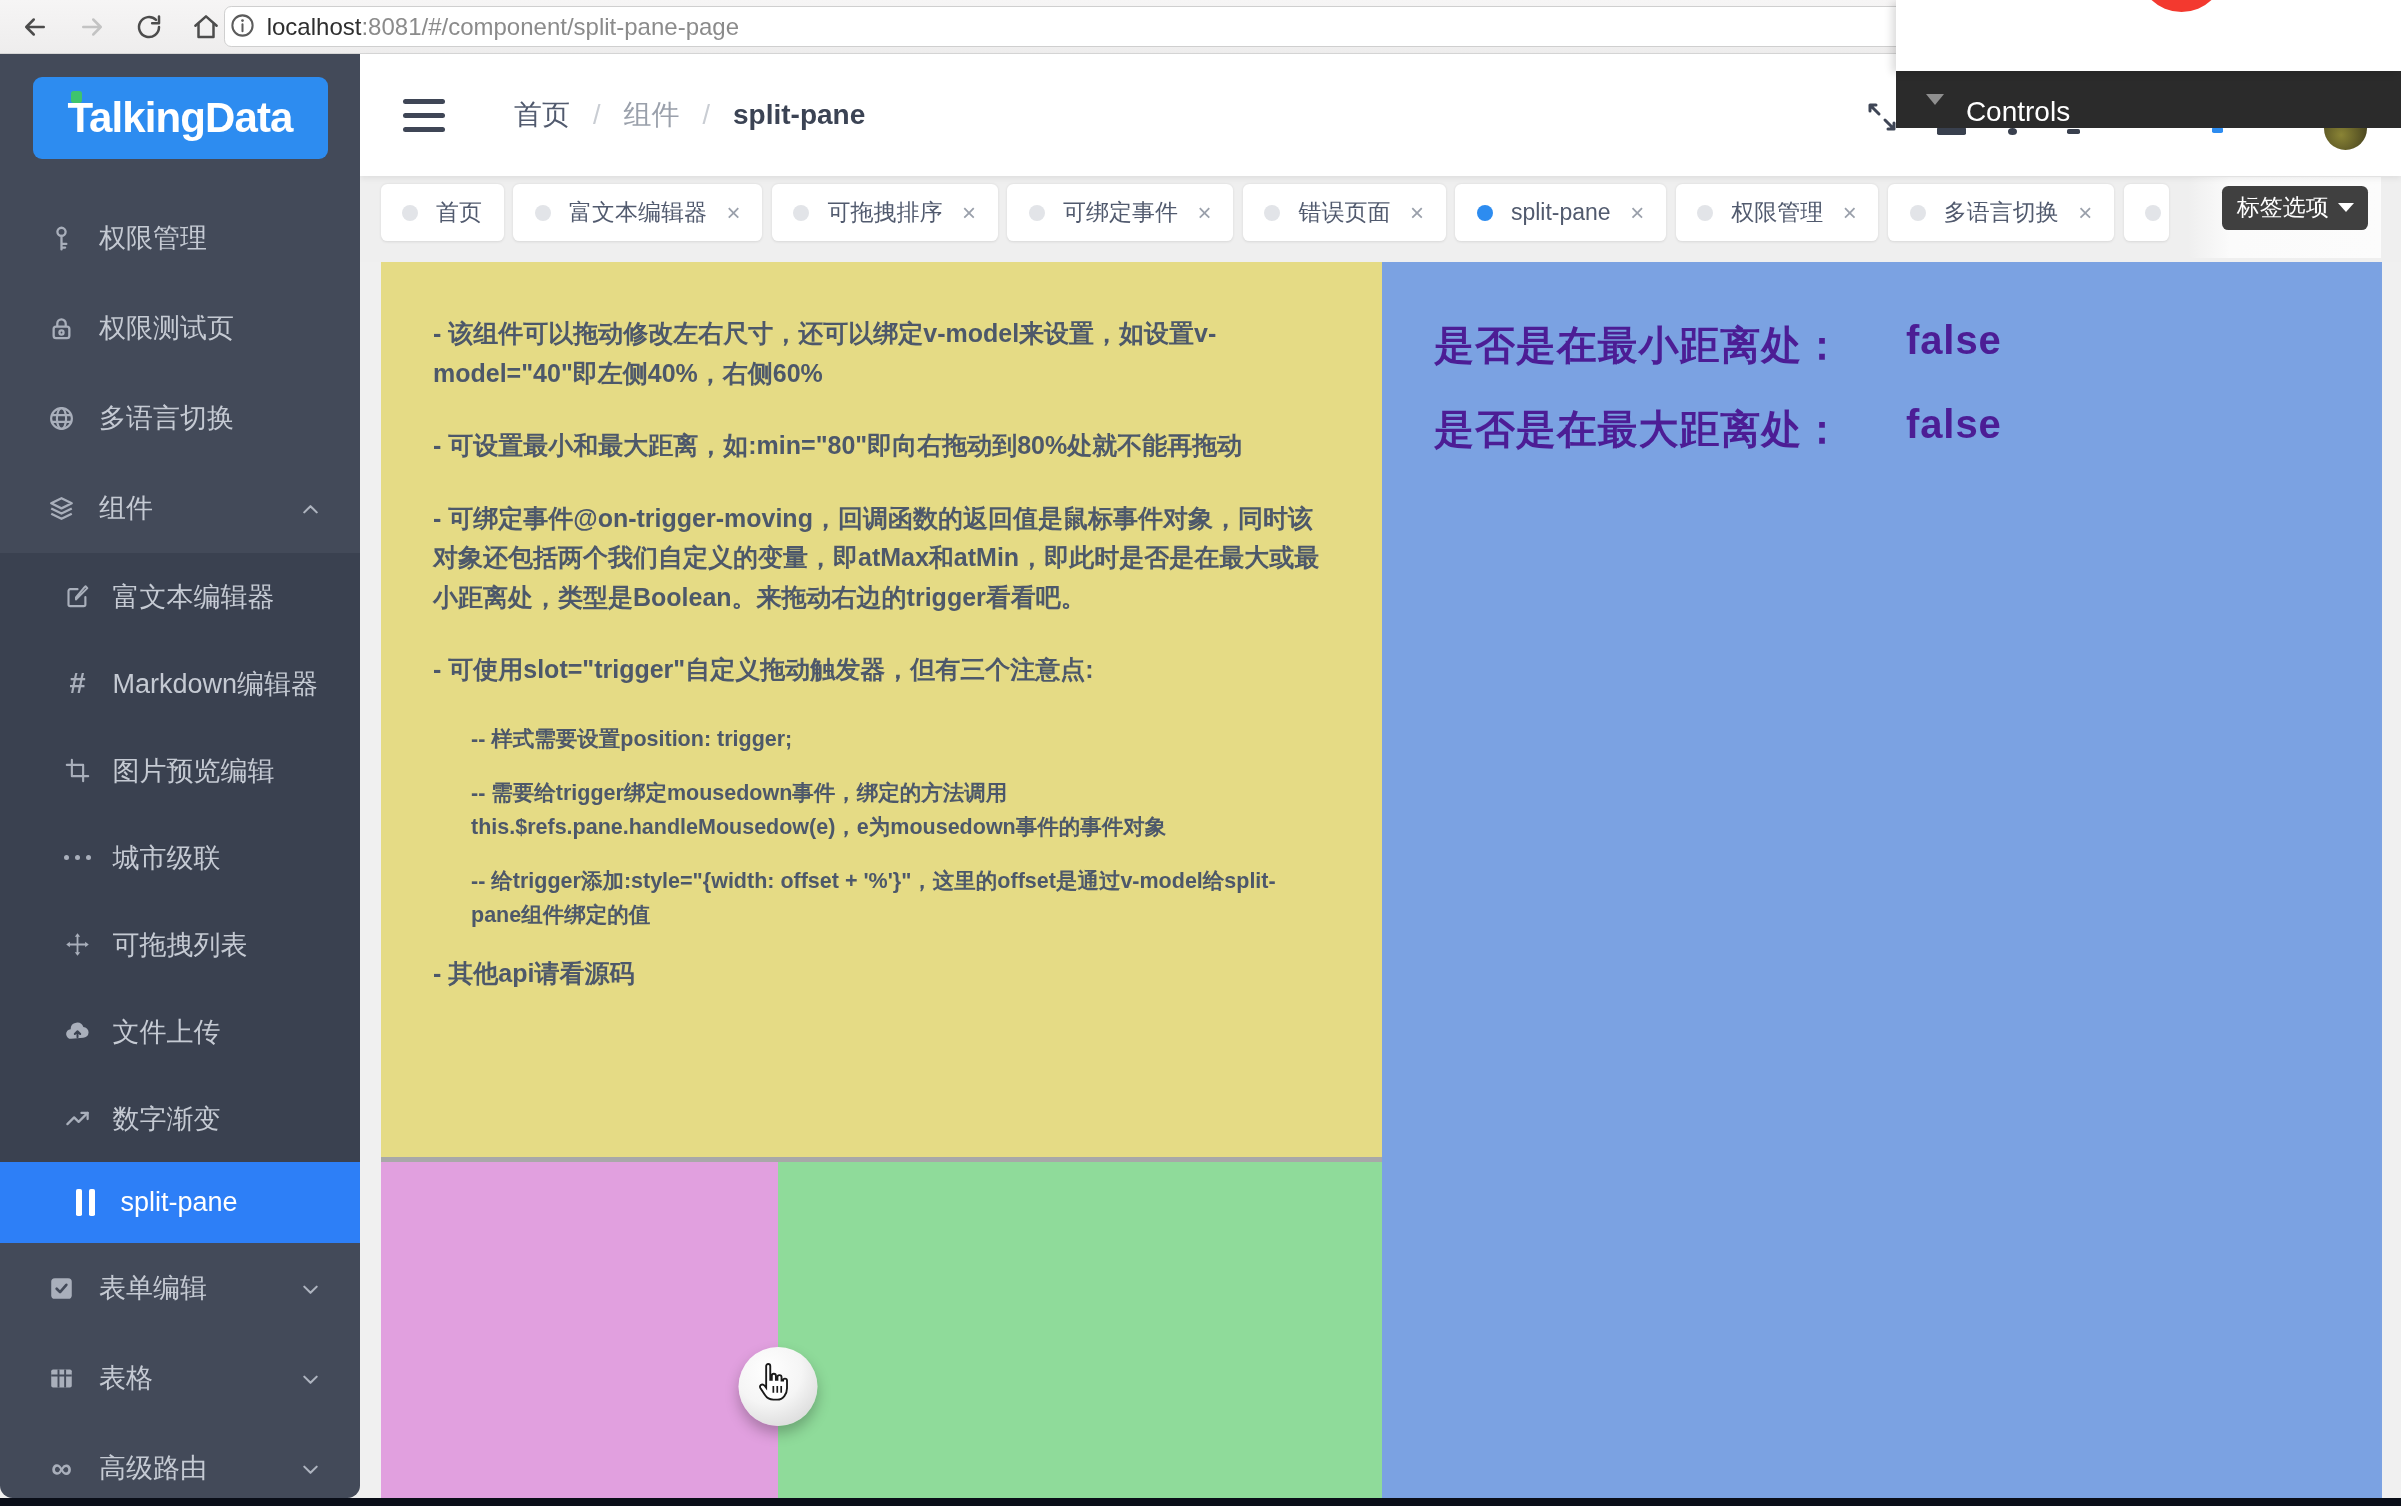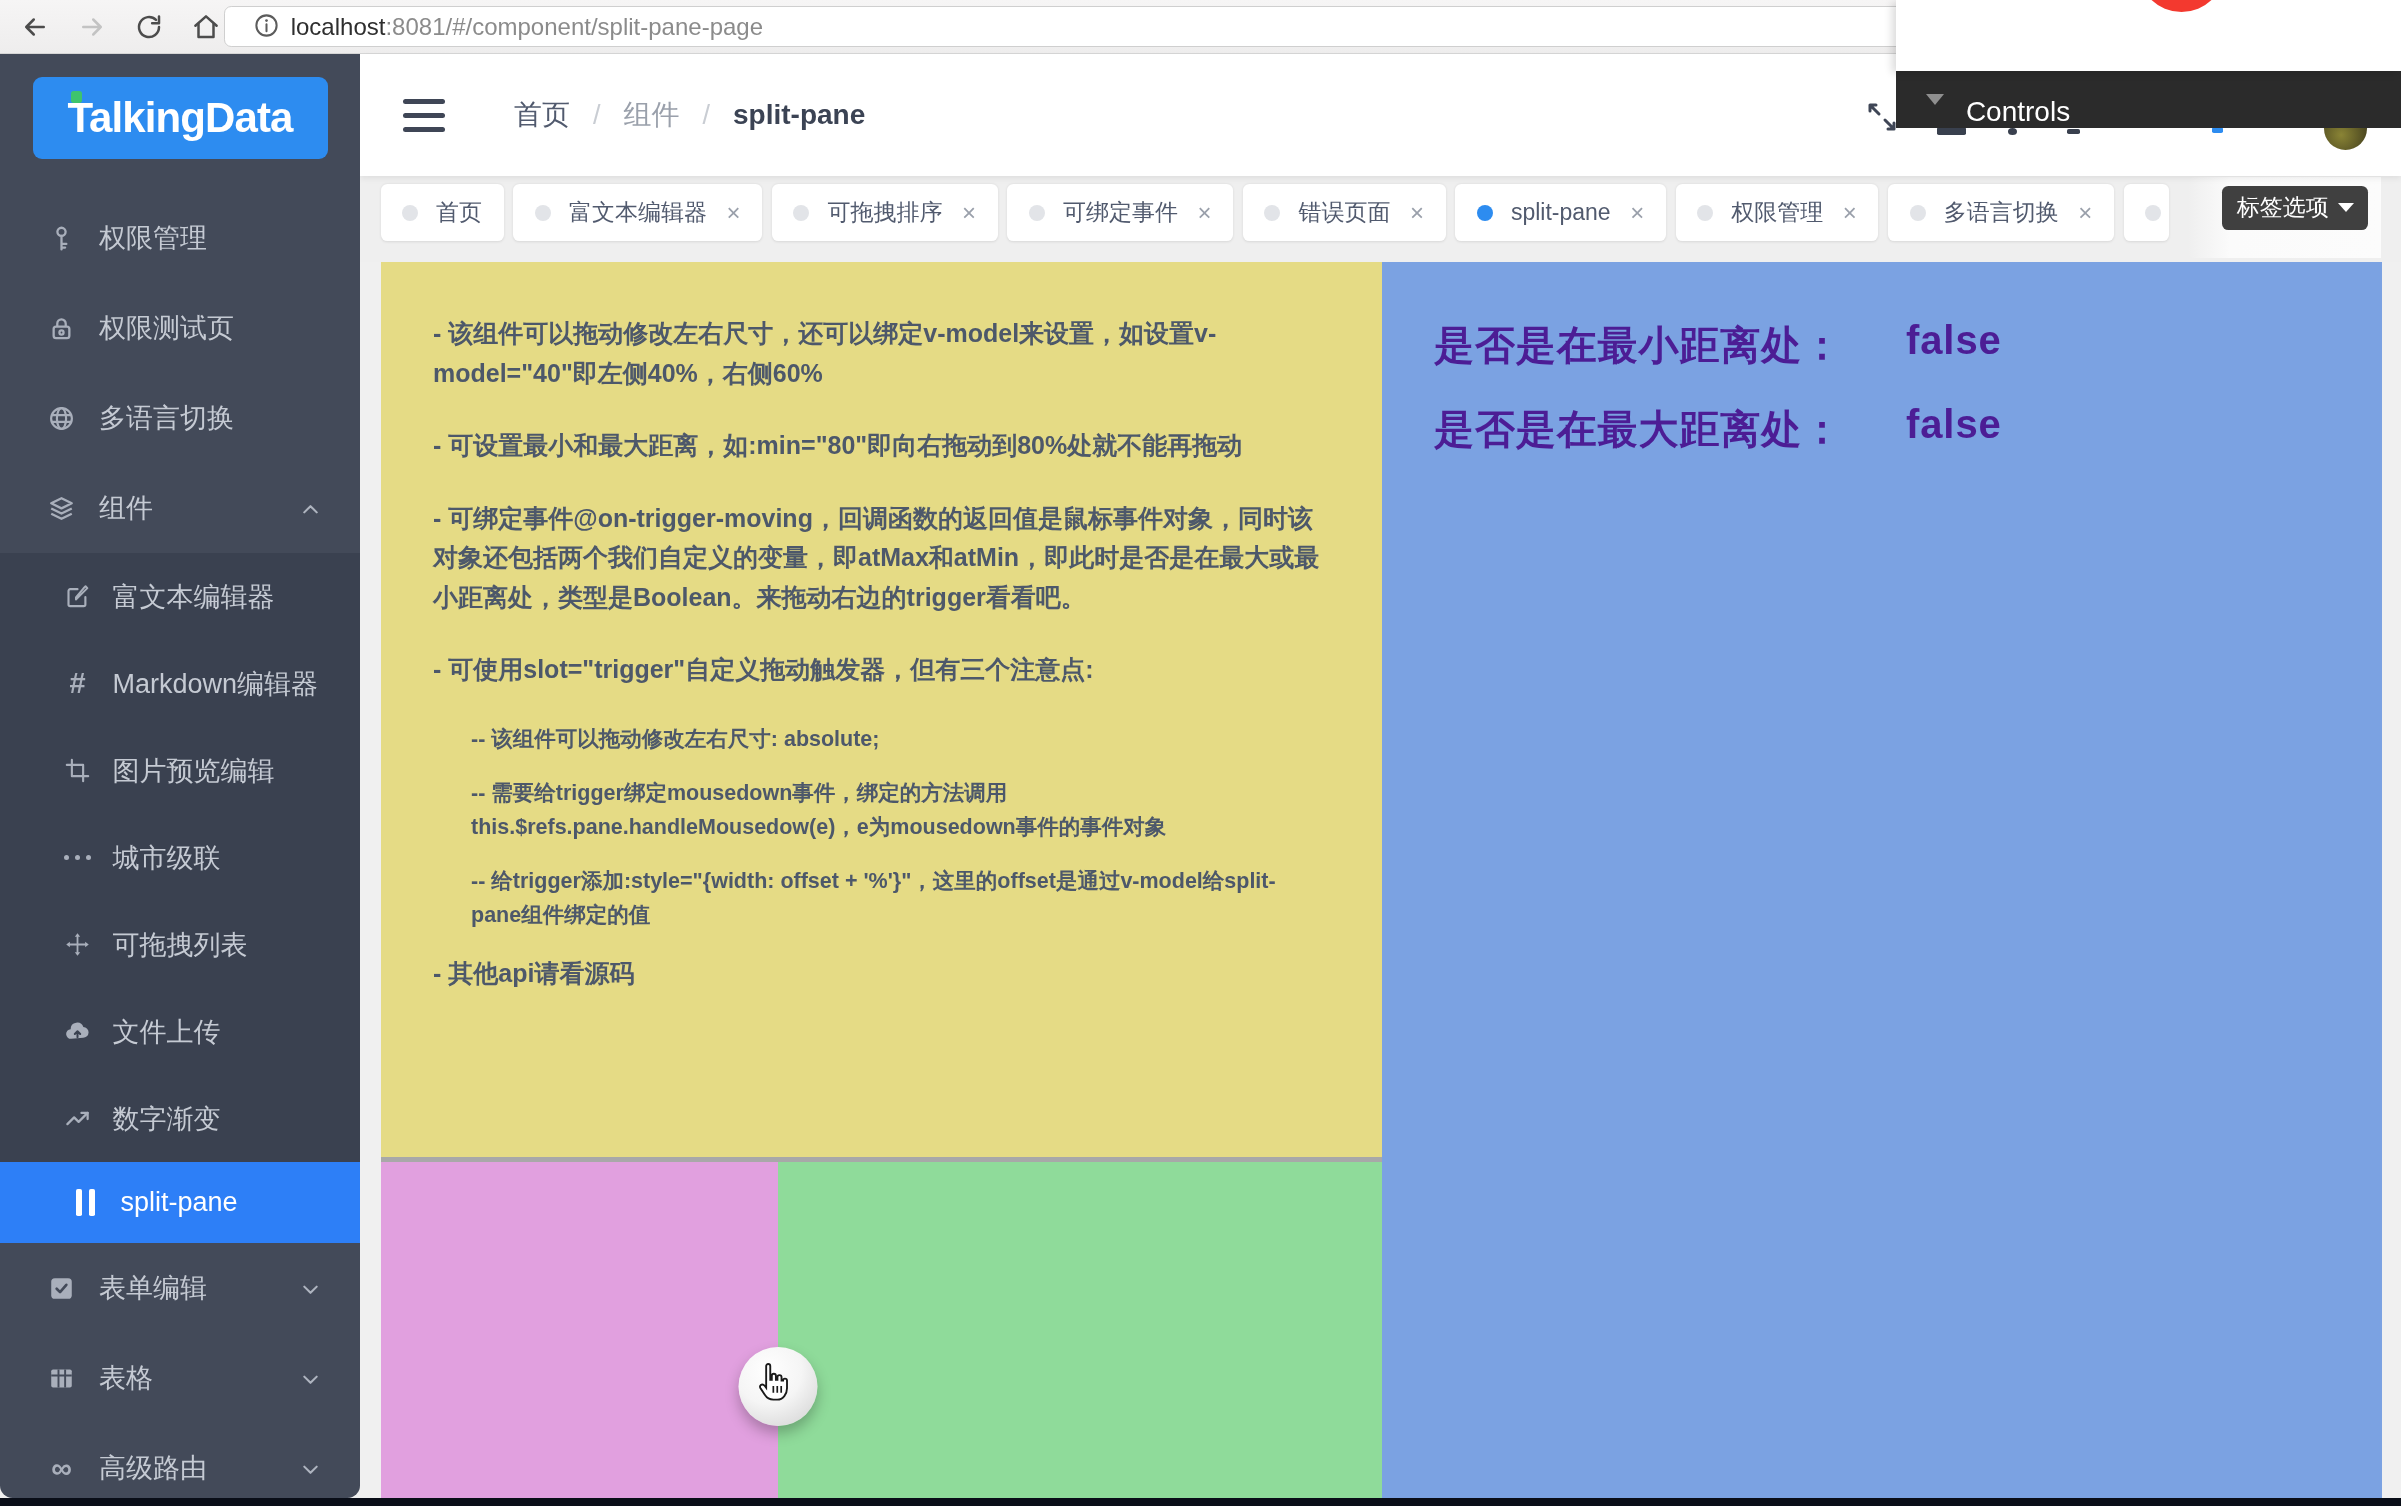--- a/index.html
+++ b/index.html
@@ -10,21 +10,21 @@
     background:#f0f0f0;
   }
   
   .toolbar { position:absolute; left:0; top:0; right:0; height:54px;
     background:linear-gradient(#f6f5f5,#eeeded); border-bottom:0.9px solid #d6d6d6;
     display:flex; align-items:center; padding-left:19.7px; gap:27px; z-index:6; }
   .nav-btn { width:30px; height:30px; flex:0 0 auto; }
   .nav-btn svg { width:100%; height:100%; }
   .url-bar { position:absolute; left:224px; top:6.3px; width:2160px; height:41px;
     background:#fff; border:1.8px solid #cfcfcf; border-radius:7.2px;
-    display:flex; align-items:center; padding-left:28px; gap:10.7px; }
+    display:flex; align-items:center; padding-left:4px; gap:10.7px; }
   .url-info svg { width:27px; height:27px; }
   .url-text { font-size:24px; color:#2e2e2e; white-space:nowrap; }
   .url-text .path { color:#8b8b8b; }
   
   .bottom-strip { position:absolute; left:0; right:0; bottom:0; height:8px;
     background:#0a0e18; z-index:45; }
   
   .sidebar { position:absolute; left:0; top:54px; width:360px; height:1444px;
     background:#434a59; z-index:10; border-radius:0 0 12.5px 12.5px; overflow:hidden; }
   .logo { position:relative; margin:23px auto 0; width:295px; height:82px;
@@ -403,21 +403,21 @@
     </button>
   </div>
 
   <div class="content">
     <div class="left-col">
       <div class="doc-pane">
         <p class="bullet">- 该组件可以拖动修改左右尺寸，还可以绑定v-model来设置，如设置v-model="40"即左侧40%，右侧60%</p>
         <p class="bullet">- 可设置最小和最大距离，如:min="80"即向右拖动到80%处就不能再拖动</p>
         <p class="bullet">- 可绑定事件@on-trigger-moving，回调函数的返回值是鼠标事件对象，同时该对象还包括两个我们自定义的变量，即atMax和atMin，即此时是否是在最大或最小距离处，类型是Boolean。来拖动右边的trigger看看吧。</p>
         <p class="bullet">- 可使用slot="trigger"自定义拖动触发器，但有三个注意点:</p>
-        <p class="sub-bullet">-- 该组件可以拖动修改左右尺寸: absolute;</p>
+        <p class="sub-bullet">-- 样式需要设置position: trigger;</p>
         <p class="sub-bullet">-- 需要给trigger绑定mousedown事件，绑定的方法调用 this.$refs.pane.handleMousedow(e)，e为mousedown事件的事件对象</p>
         <p class="sub-bullet">-- 给trigger添加:style="{width: offset + '%'}"，这里的offset是通过v-model给split-pane组件绑定的值</p>
         <p class="bullet">- 其他api请看源码</p>
       </div>
       <div class="h-divider"></div>
       <div class="bottom-split">
         <div class="pane-pink"></div>
         <div class="pane-green"></div>
         <div class="drag-ball">
           <svg class="cursor-hand" viewBox="0 0 24 26">

